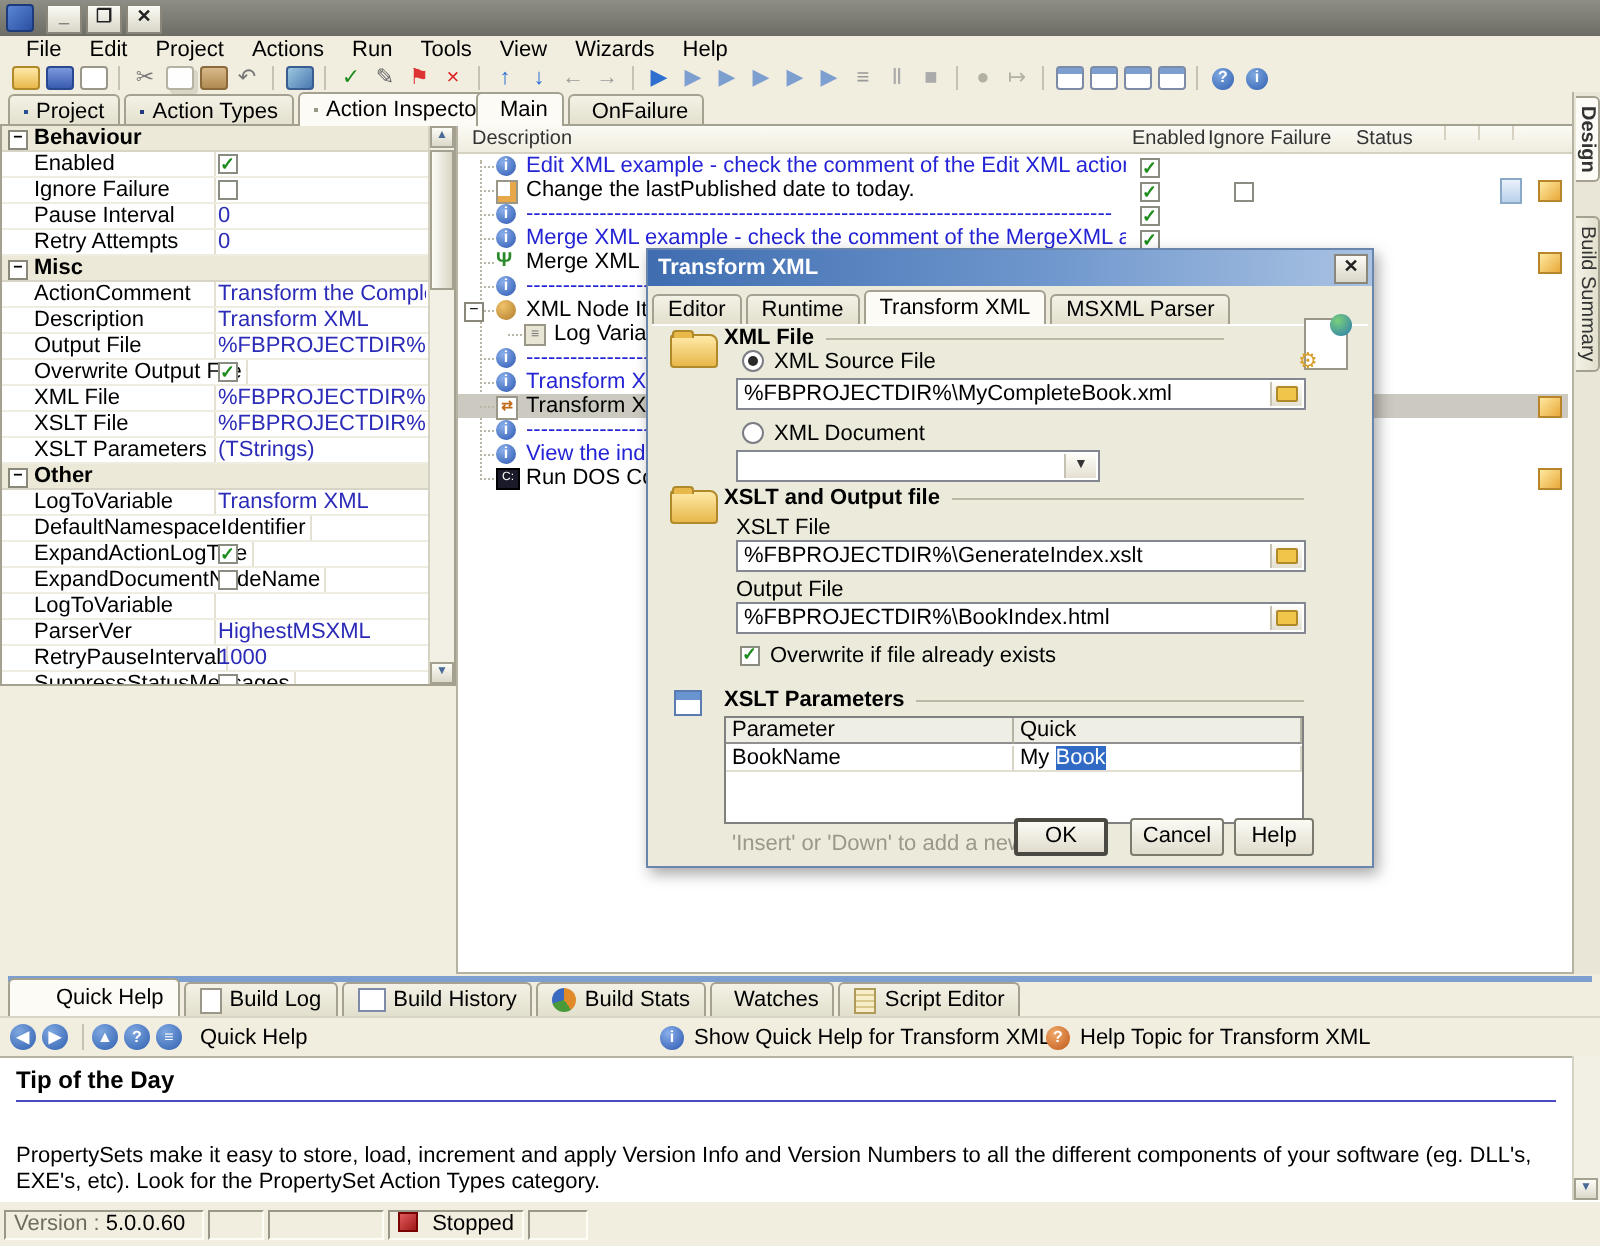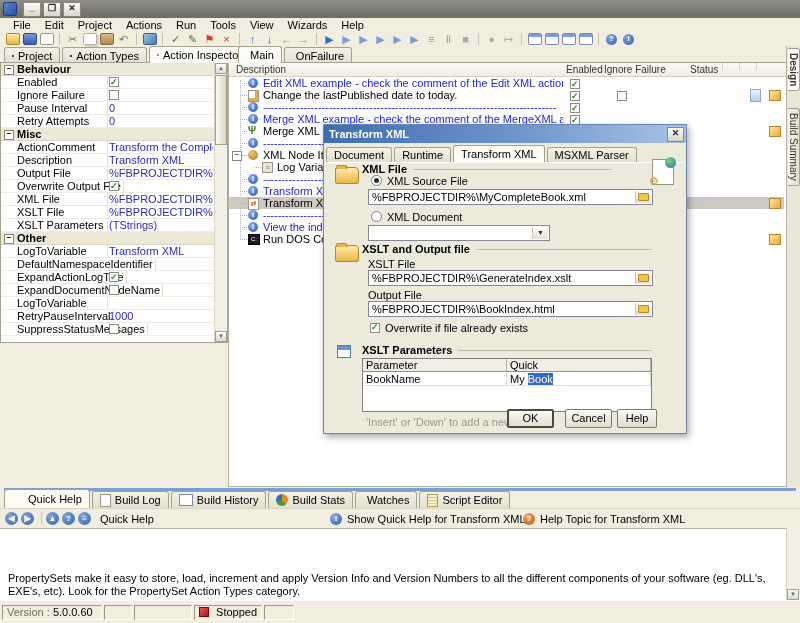--- a/index.html
+++ b/index.html
@@ -351,20 +351,24 @@
       </div>
       <div class="prow">
         <span class="pname">ExpandDocumentNodeName</span>
         <span class="pval"><span class="cb"></span></span>
       </div>
       <div class="prow">
         <span class="pname">LogToVariable</span>
         <span class="pval"></span>
       </div>
       <div class="prow">
+        <span class="pname">ParserVer</span>
+        <span class="pval">HighestMSXML</span>
+      </div>
+      <div class="prow">
         <span class="pname">RetryPauseInterval</span>
         <span class="pval">1000</span>
       </div>
       <div class="prow">
         <span class="pname">SuppressStatusMessages</span>
         <span class="pval"><span class="cb"></span></span>
       </div>
     </div>
   <div id="insp-sb">
     <div class="sbbtn" style="top:0">▲</div>
@@ -372,21 +376,21 @@
     <div class="sbbtn" style="bottom:0">▼</div>
   </div>
 </div>
 <div id="panel-divider" class="abs"></div>
 
 <div id="grid" class="abs">
   <div id="grid-header">
     <span style="left:7px">Description</span>
     <span style="left:337px">Enabled</span>
     <span style="left:375px">Ignore Failure</span>
-    <span style="left:461px">Status</span>
+    <span style="left:449px">Status</span>
     <span class="htick" style="left:493px"></span>
     <span class="htick" style="left:510px"></span>
     <span class="htick" style="left:527px"></span>
   </div>
   <div id="tree-line"></div>
   <div id="grid-rows">
       <div class="grow" style="top: 14px;">
         <span class="gi gi-info">i</span>
         <span class="gtext lnk">Edit XML example - check the comment of the Edit XML action</span>
         <span class="cb checked gcb-en"></span>
@@ -463,21 +467,21 @@
     <div class="vtab" style="top: 62px;">Build Summary</div>
   </div>
 
 <div id="dialog" class="abs">
   <div id="dlg-title">
     <span>Transform XML</span>
   </div>
   <div id="dlg-close">✕</div>
   <div id="dlg-tabs">
       <span class="tab">
-        <span>Document</span>
+        <span>Editor</span>
       </span>
       <span class="tab">
         <span>Runtime</span>
       </span>
       <span class="tab sel">
         <span>Transform XML</span>
       </span>
       <span class="tab">
         <span>MSXML Parser</span>
       </span>
@@ -589,20 +593,21 @@
     <span class="ico-info-c">i</span>
     <span>Show Quick Help for Transform XML</span>
   </span>
   <span id="hb-topic">
     <span class="ico-info-c" style="background:radial-gradient(circle at 35% 30%,#f0a86a,#c05a1a)">?</span>
     <span>Help Topic for Transform XML</span>
   </span>
 </div>
 
 <div id="tip" class="abs">
+  <div id="tip-heading">Tip of the Day</div>
   <div id="tip-body">PropertySets make it easy to store, load, increment and apply Version Info and Version Numbers to all the different components of your software (eg. DLL's, EXE's, etc). Look for the PropertySet Action Types category.</div>
 </div>
 <div id="tip-sb" class="abs">
   <div class="sbbtn" style="bottom:0">▼</div>
 </div>
 
 <div id="statusbar" class="abs">
   <span class="spanel" style="left:2px;width:100px">
     <span class="vlabel">Version :</span>
     <span>5.0.0.60</span>

